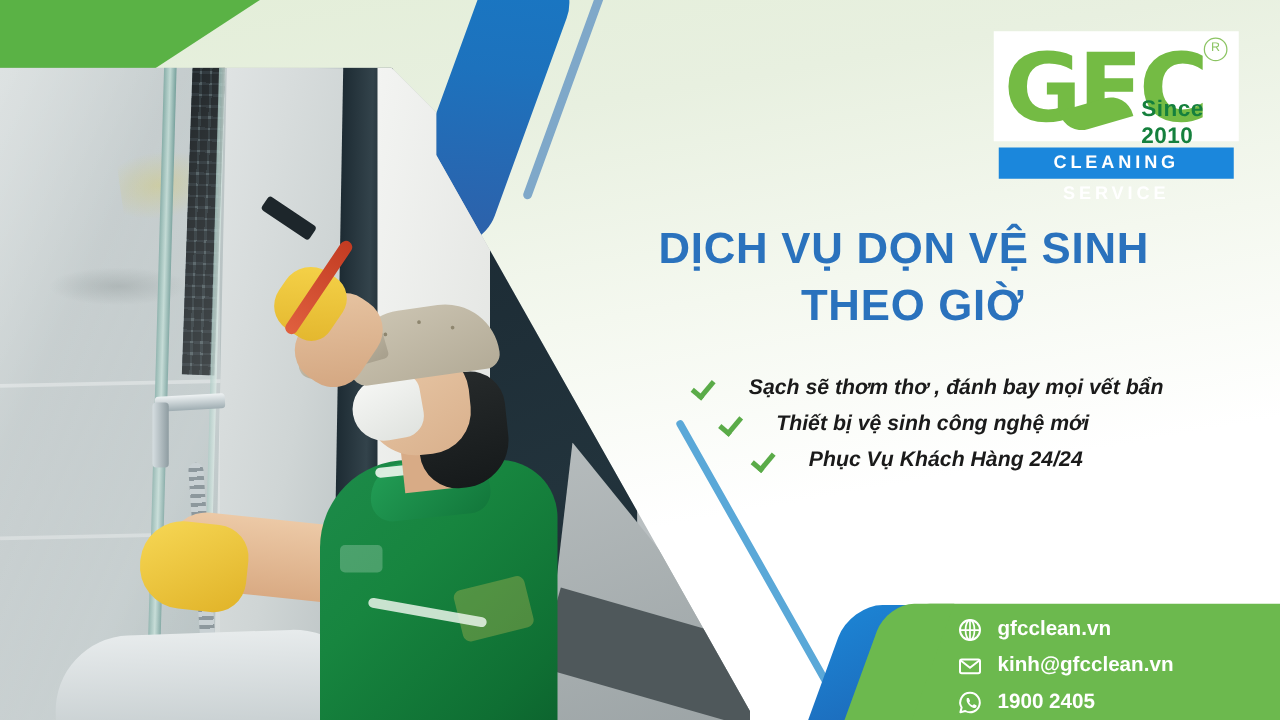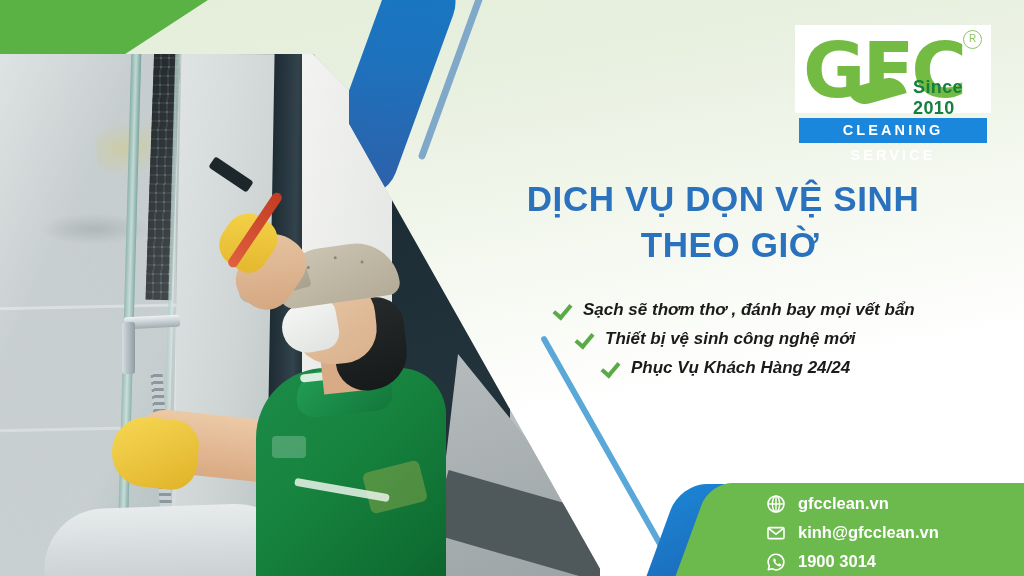--- a/index.html
+++ b/index.html
@@ -278,21 +278,21 @@
     position:absolute;left:470px;top:176px;width:520px;text-align:center;
     color:#2a72bd;font-weight:bold;font-size:35px;line-height:46px;
     letter-spacing:.6px;
   }
   .headline .l1{display:block;padding-right:14px;}
   .headline .l2{display:block;}
 
   
   .bullets{position:absolute;left:552px;top:300px;width:456px;}
   .bullet{
-    display:flex;align-items:center;gap:11px;
+    display:flex;align-items:center;gap:27px;
     font-size:17px;font-weight:bold;font-style:italic;color:#1a1a1a;
     margin-bottom:9px;
   }
   .bullet .tick{
     flex:0 0 auto;width:20px;height:20px;position:relative;
   }
   .bullet .tick::after{
     content:"";position:absolute;left:5px;top:1px;
     width:7px;height:14px;border:solid #5aab48;
     border-width:0 4px 4px 0;transform:rotate(40deg);
@@ -442,18 +442,18 @@
       <span>kinh@gfcclean.vn</span>
     </div>
 
     <div class="contact-row">
       <span class="ico">
         <svg width="20" height="20" viewBox="0 0 20 20">
           <path d="M10 2.2a7.8 7.8 0 0 0-6.7 11.8L2.3 17.8l3.9-1a7.8 7.8 0 1 0 3.8-14.6z" fill="none" stroke="#fff" stroke-width="1.6" stroke-linejoin="round"></path>
           <path d="M7.3 7c.3-.6.6-.6.9-.6h.5c.2 0 .4 0 .6.5l.7 1.6c.1.2 0 .4-.1.6l-.4.5c-.1.2-.2.3 0 .6.4.7 1.3 1.6 2.2 2 .3.1.4.1.6-.1l.5-.6c.2-.2.3-.2.6-.1l1.5.8c.3.1.4.3.4.5 0 .5-.3 1.2-.8 1.4-.5.3-1.2.4-2 .1-1.9-.6-3.8-2.4-4.6-4-.4-.8-.7-1.8-.6-2.5 0-.3.1-.5.2-.7z" fill="#fff"></path>
         </svg>
       </span>
-      <span>1900 3014</span>
+      <span>1900 2405</span>
     </div>
 
   </div>
 
 </div>
 
 </body></html>

